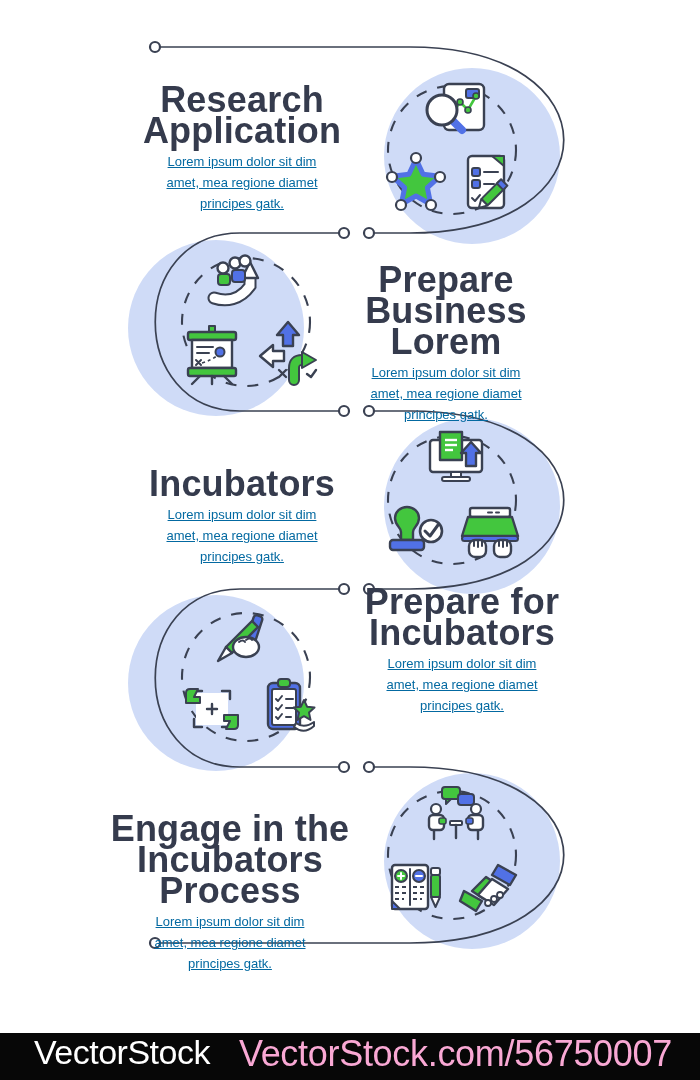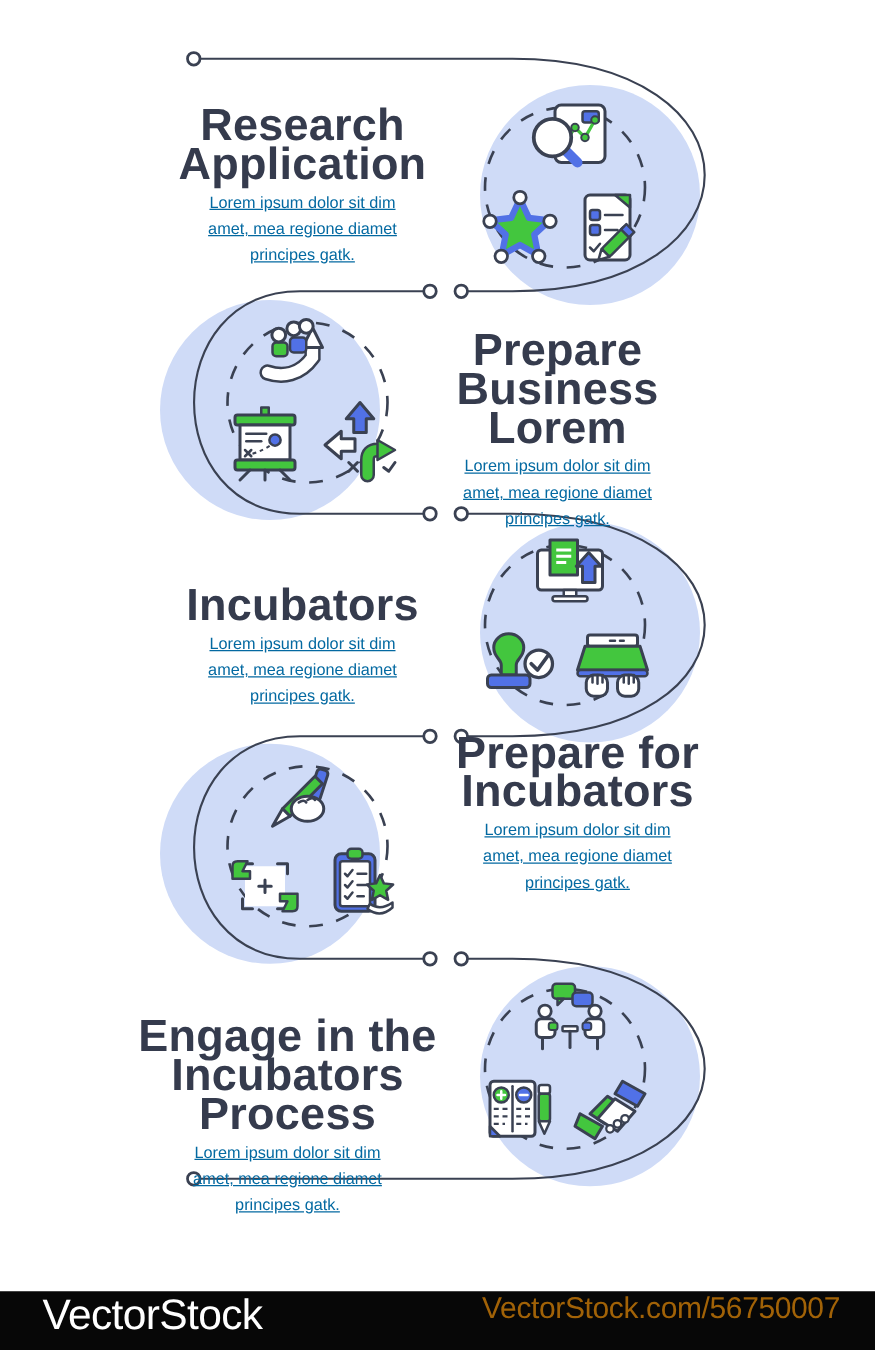--- a/index.html
+++ b/index.html
@@ -14,21 +14,21 @@
   .dot{fill:#ffffff;stroke:#3a4152;stroke-width:2.2;}
   
   .tblock{position:absolute;text-align:center;}
   .tblock h2{margin:0;font-size:36px;line-height:31px;font-weight:700;color:#353b4d;letter-spacing:.2px;}
   .tblock p{margin:5px 0 0 0;font-size:13px;line-height:21px;font-weight:400;color:#0369a1;text-decoration:underline;}
   
   .footer{position:absolute;left:0;top:1033px;width:700px;height:77px;background:#070707;
           display:flex;align-items:flex-start;justify-content:space-between;box-sizing:border-box;
           padding:0 28px 0 34px;}
   .footer .brand{color:#ffffff;font-size:34px;letter-spacing:-0.5px;}
-  .footer .mark{color:#a16207;font-size:24px;letter-spacing:-0.3px;}
+  .footer .mark{color:#f9a8d4;font-size:36px;letter-spacing:-0.3px;}
 </style>
 </head>
 <body>
 
 <div class="canvas">
 
   <svg class="art" width="700" height="1003" viewBox="0 0 700 1003">
 
     <g>
       <circle cx="472" cy="156" r="88" fill="#cfdbf7"></circle>

